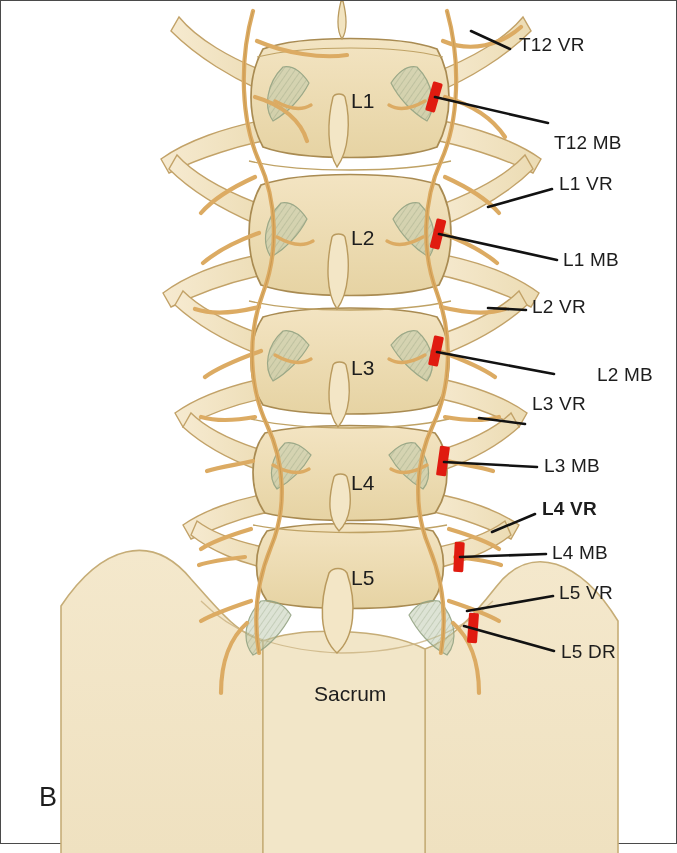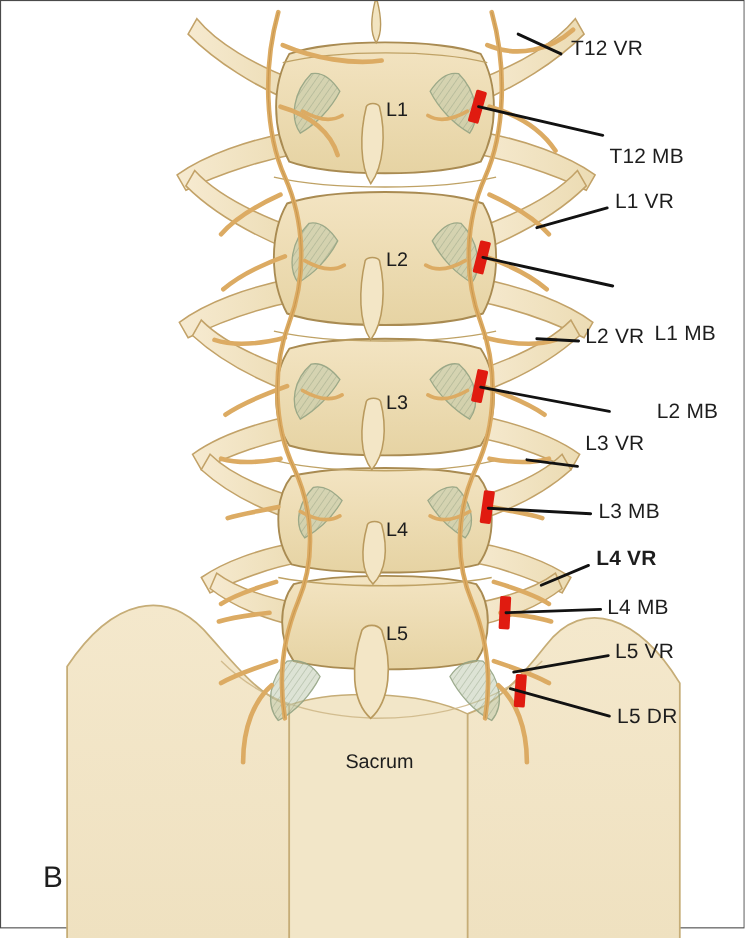--- a/index.html
+++ b/index.html
@@ -19,21 +19,21 @@
   .lbl{
     position:absolute;
     font-size:19px;
     color:#1d1d1d;
     white-space:nowrap;
     letter-spacing:0.2px;
     font-family:"Liberation Sans","DejaVu Sans",sans-serif;
   }
   .vbl{
     position:absolute;
-    font-size:18px;
+    font-size:21px;
     color:#1d1d1d;
     white-space:nowrap;
     font-family:"Liberation Sans","DejaVu Sans",sans-serif;
   }
   .panel{
     position:absolute;
     font-size:27px;
     color:#1d1d1d;
     font-family:"Liberation Sans","DejaVu Sans",sans-serif;
   }
@@ -231,21 +231,21 @@
           <line x1="545" y1="553" x2="459" y2="556" stroke="#121212" stroke-width="2.6" stroke-linecap="round"></line>
           <line x1="552" y1="595" x2="466" y2="610" stroke="#121212" stroke-width="2.6" stroke-linecap="round"></line>
           <line x1="553" y1="650" x2="463" y2="625" stroke="#121212" stroke-width="2.6" stroke-linecap="round"></line>
         </g>
     </svg>
 
     <div id="annotation-labels">
         <div class="lbl" style="left: 518px; top: 33px;">T12 VR</div>
         <div class="lbl" style="left: 553px; top: 111px; margin-top: 20px;">T12 MB</div>
         <div class="lbl" style="left: 558px; top: 172px;">L1 VR</div>
-        <div class="lbl" style="left: 594px; top: 248px; margin-top: 44px;">L1 MB</div>
+        <div class="lbl" style="left: 562px; top: 248px;">L1 MB</div>
         <div class="lbl" style="left: 531px; top: 295px;">L2 VR</div>
         <div class="lbl" style="left: 568px; top: 363px; margin-left: 28px;">L2 MB</div>
         <div class="lbl" style="left: 531px; top: 392px;">L3 VR</div>
         <div class="lbl" style="left: 543px; top: 454px; text-align: center;">L3 MB</div>
         <div class="lbl" style="left: 541px; top: 497px; font-weight: bold;">L4 VR</div>
         <div class="lbl" style="left: 551px; top: 541px;">L4 MB</div>
         <div class="lbl" style="left: 558px; top: 581px;">L5 VR</div>
         <div class="lbl" style="left: 560px; top: 640px;">L5 DR</div>
       </div>
     <div id="vertebra-labels">

